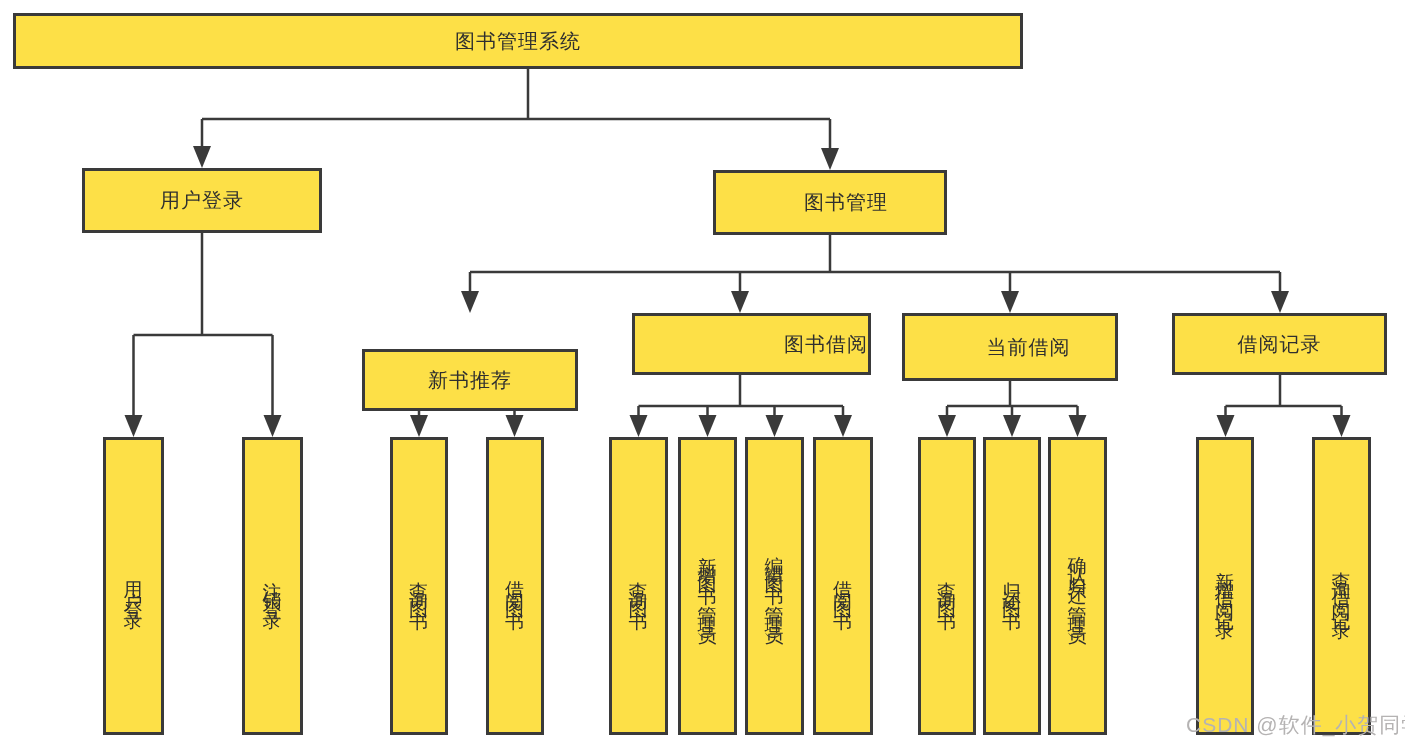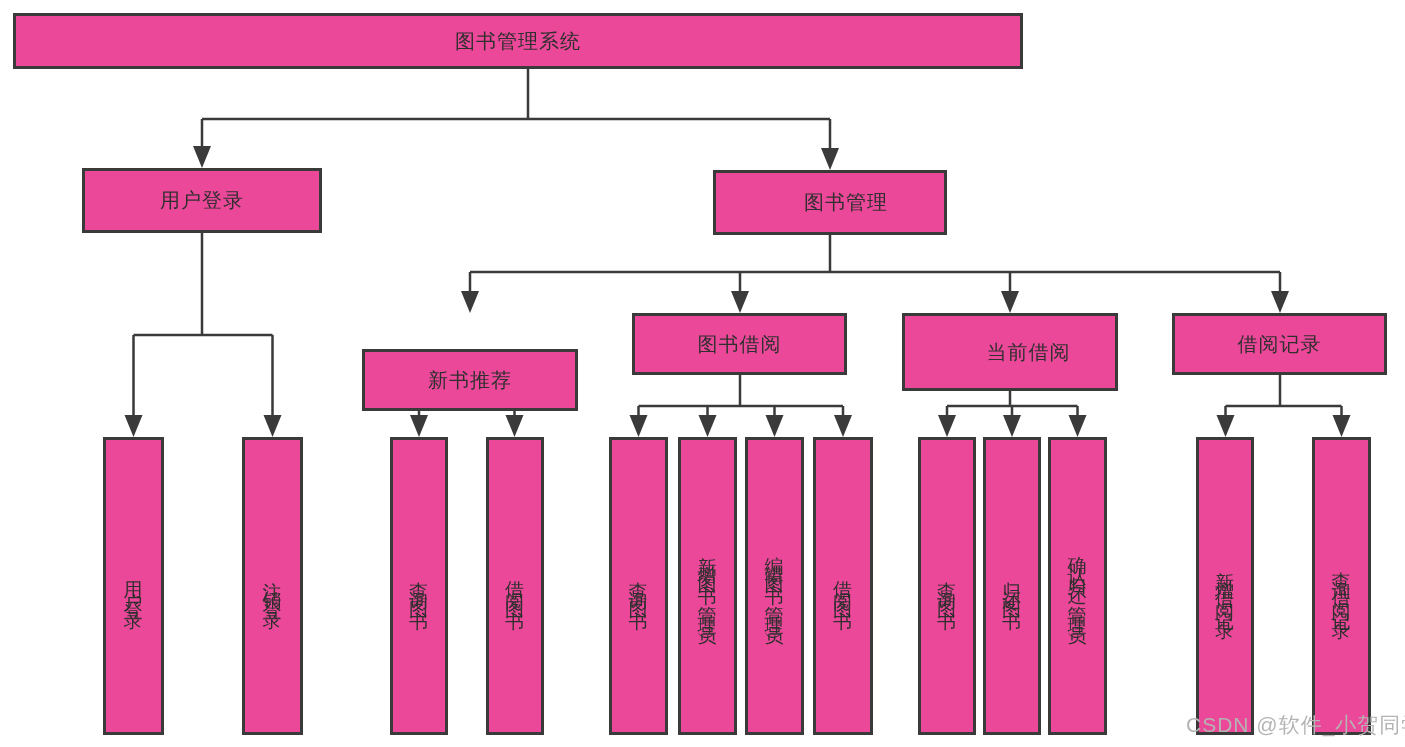--- a/index.html
+++ b/index.html
@@ -8,41 +8,41 @@
     width:1405px; height:747px;
     background:#ffffff;
     font-family:"Liberation Sans", sans-serif;
     overflow:hidden;
   }
   svg.wires { position:absolute; left:0; top:0; width:1405px; height:747px; }
   .box {
     position:absolute;
     box-sizing:border-box;
     border:3px solid #3a3a3a;
-    background:#ec4899;
+    background:#fde047;
     display:flex;
     align-items:center;
     justify-content:center;
     color:#2f2f2f;
   }
   .box.h { font-size:20px; letter-spacing:1px; white-space:nowrap; }
   .box.v { font-size:19px; }
   .box.v .vtext {
     writing-mode:vertical-rl;
     text-orientation:mixed;
     letter-spacing:10px;
     line-height:1;
   }
   
   .n-root  { left:13px;  top:13px;  width:1010px; height:56px; }
   .n-login { left:82px;  top:168px; width:240px;  height:65px; }
   .n-mgmt  { left:713px; top:170px; width:234px;  height:65px;padding-left:32px; }
   .n-b1 { left:362px;  top:313px; width:216px; height:62px;margin-top:36px; }
-  .n-b2 { left:632px;  top:313px; width:215px; height:62px; }
-  .n-b3 { left:902px;  top:313px; width:216px; height:78px;padding-left:37px; }
+  .n-b2 { left:632px;  top:313px; width:239px; height:62px;justify-content:flex-end; }
+  .n-b3 { left:902px;  top:313px; width:216px; height:68px;padding-left:37px; }
   .n-b4 { left:1172px; top:313px; width:215px; height:62px;font-family:Liberation Serif, serif; }
   .leaf { top:437px; height:298px; }
   .n-l1  { left:103px;  width:61px; }
   .n-l2  { left:242px;  width:61px; }
   .n-l3  { left:390px;  width:58px; }
   .n-l4  { left:486px;  width:58px; }
   .n-l5  { left:609px;  width:59px; }
   .n-l6  { left:678px;  width:59px; }
   .n-l7  { left:745px;  width:59px; }
   .n-l8  { left:813px;  width:60px; }

